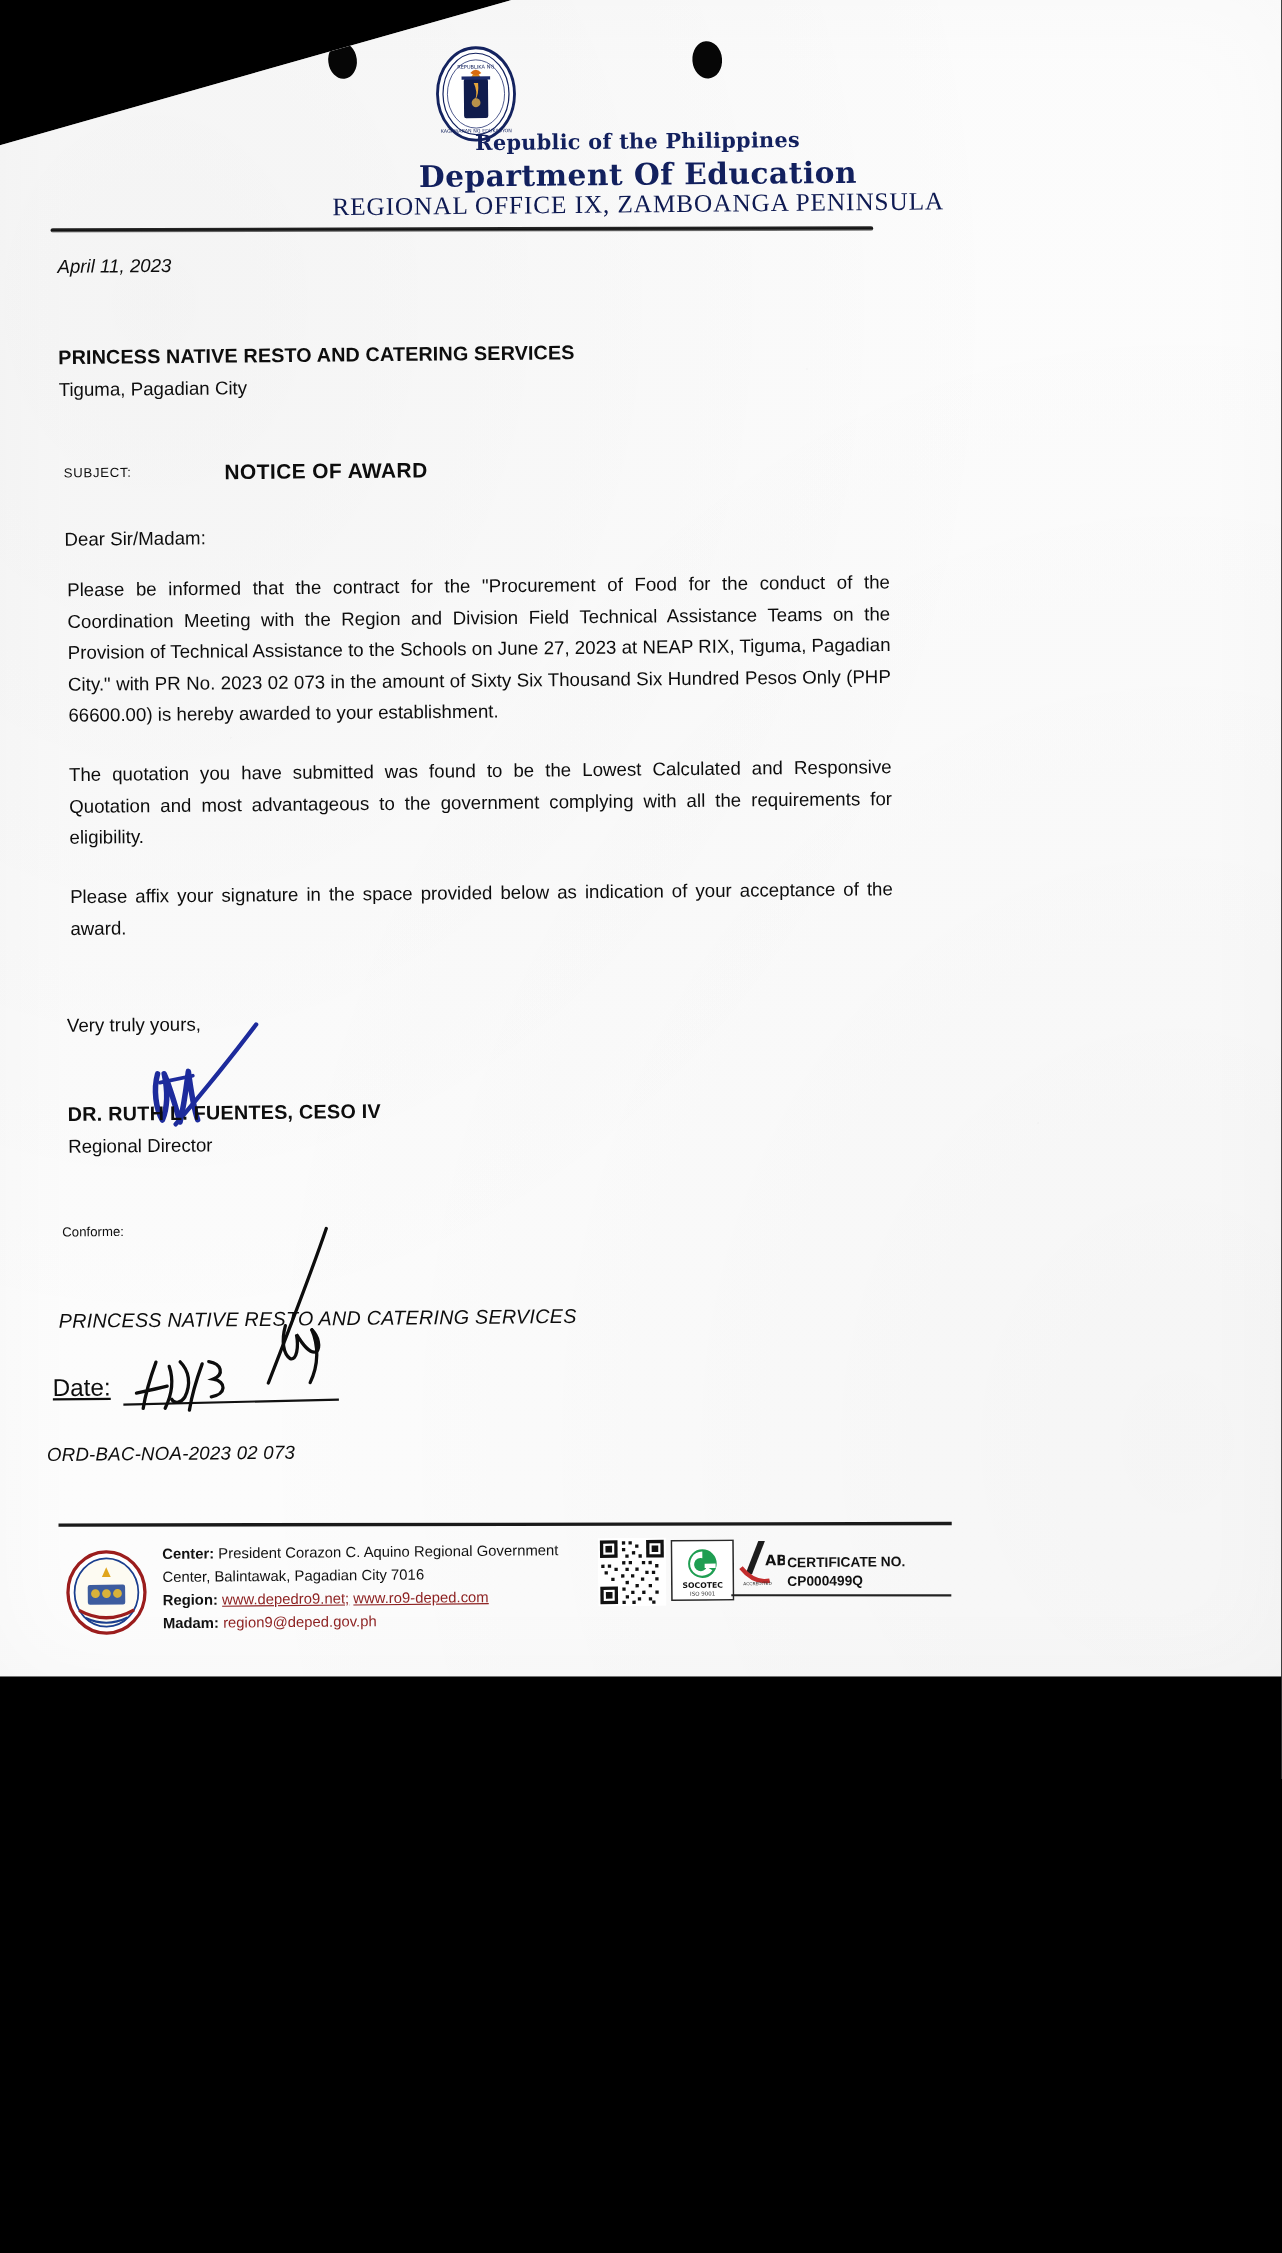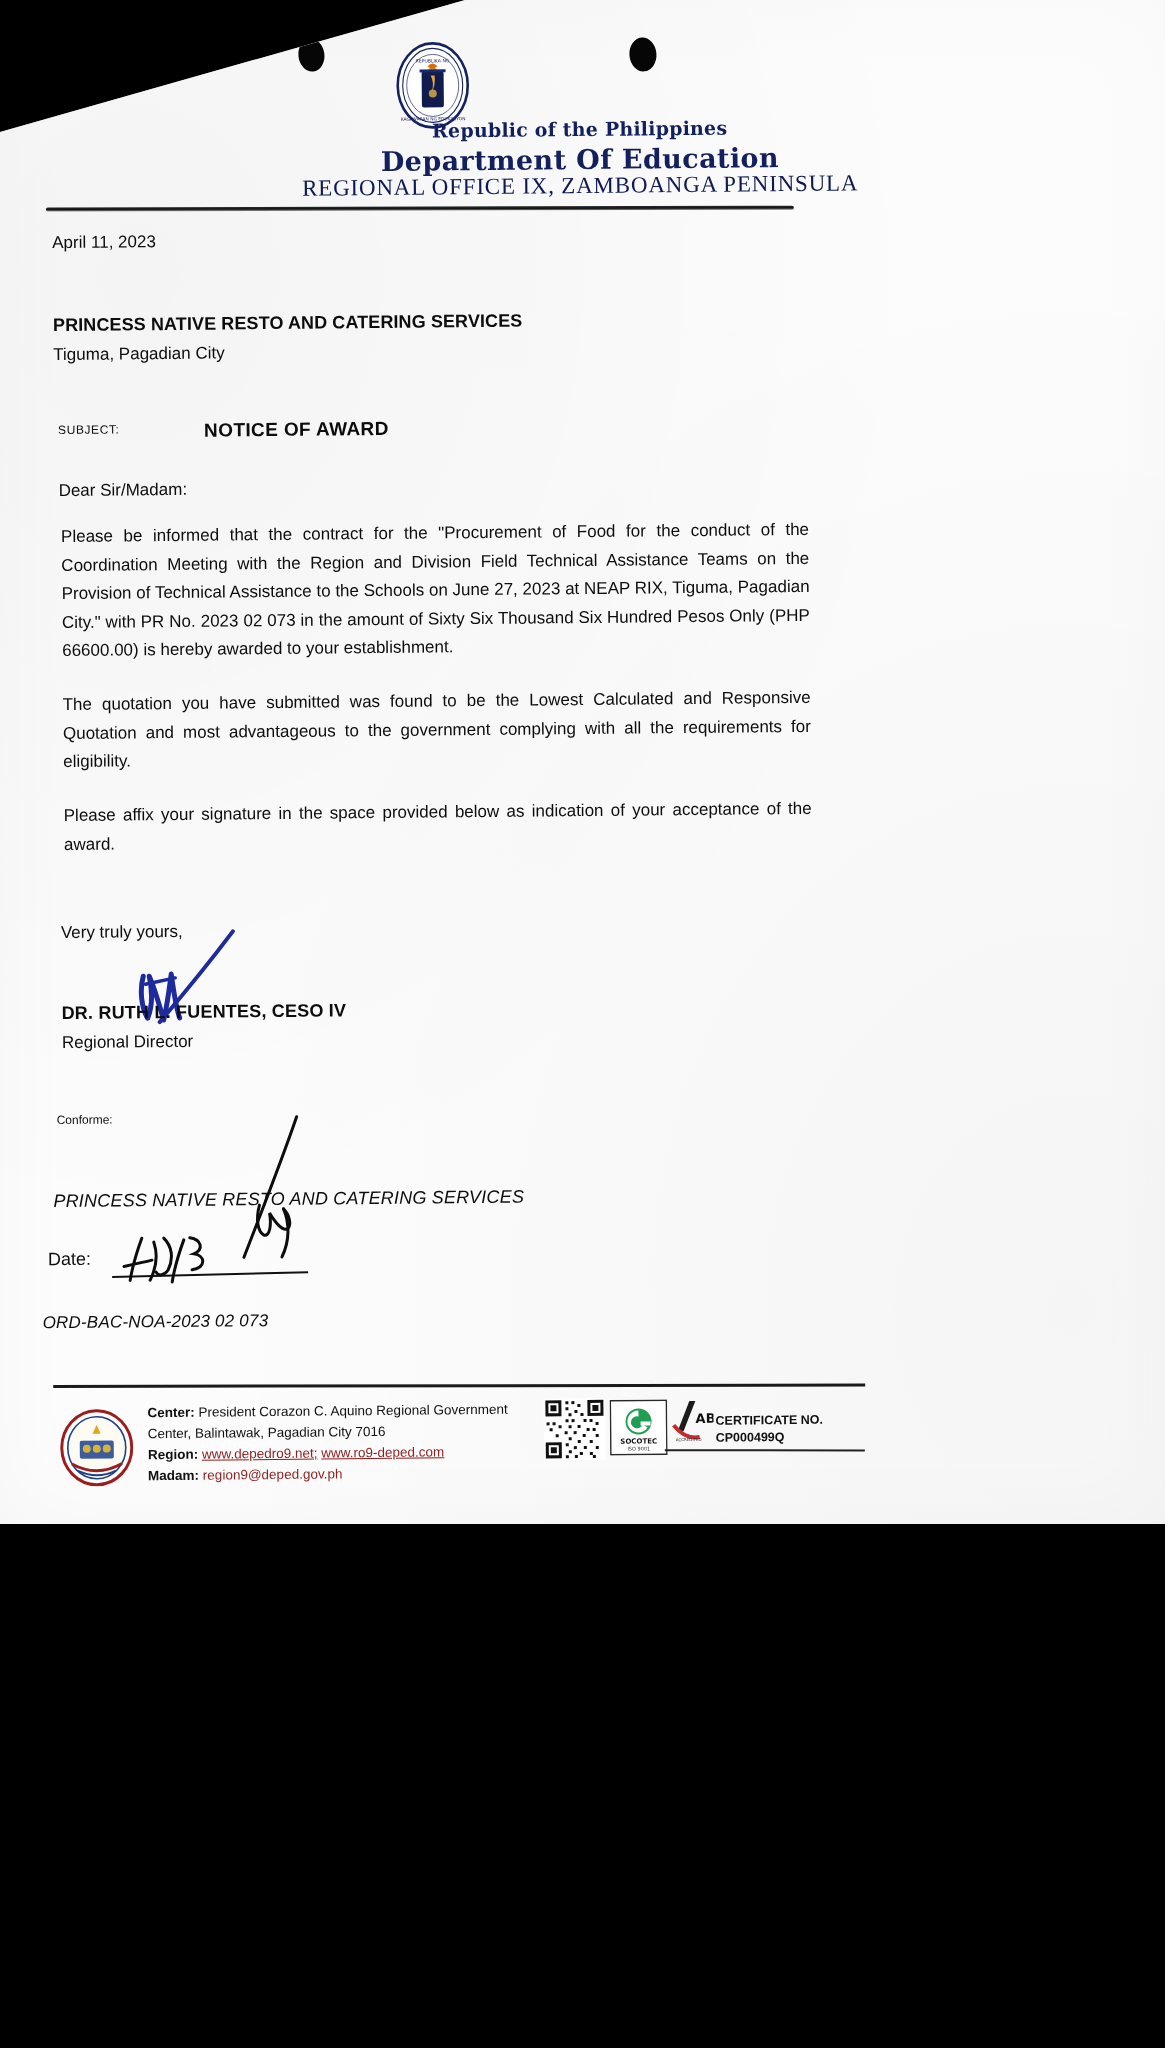--- a/index.html
+++ b/index.html
@@ -102,21 +102,21 @@
     border-radius: 2px;
   }
 
   
   .txt {
     position: absolute;
     color: #0d0d0d;
     font-family: "Liberation Sans", sans-serif;
     white-space: pre;
   }
-  .date      { left: 54px;  top: 228px; font-size: 17px; }
+  .date      { left: 54px;  top: 228px; font-size: 17px; font-style: italic; }
   .addressee { left: 54px;  top: 310px; font-size: 18px; font-weight: 700; letter-spacing: 0.1px; }
   .addr2     { left: 54px;  top: 340px; font-size: 17px; }
 
   .subj-label { left: 58px;  top: 418px; font-size: 12px; letter-spacing: 0.6px; }
   .subj-value { left: 204px; top: 416px; font-size: 19px; font-weight: 700; letter-spacing: 0.4px; }
   .salutation { left: 58px;  top: 476px; font-size: 17px; }
 
   .para {
     position: absolute;
     color: #0d0d0d;
@@ -129,21 +129,21 @@
   .p1 { left: 60px; top: 518px; width: 748px; }
   .p2 { left: 60px; top: 686px; width: 748px; }
   .p3 { left: 60px; top: 797px; width: 748px; }
 
   .closing   { left: 56px;  top: 918px;  font-size: 17px; }
   .signer    { left: 56px;  top: 998px;  font-size: 18px; font-weight: 700; letter-spacing: 0.2px; }
   .signer-ti { left: 56px;  top: 1028px; font-size: 17px; }
 
   .conforme  { left: 50px;  top: 1108px; font-size: 12px; }
   .vendor    { left: 46px;  top: 1186px; font-size: 18px; font-style: italic; letter-spacing: 0.2px; }
-  .datelabel { left: 40px;  top: 1244px; font-size: 18px; }
+  .datelabel { left: 40px;  top: 1244px; font-size: 22px; text-decoration: underline; }
   .dateline {
     position: absolute;
     left: 104px; top: 1270px;
     width: 196px; height: 2px;
     background: #111;
     transform: rotate(-0.8deg);
   }
   .refcode   { left: 34px;  top: 1308px; font-size: 17px; font-style: italic; letter-spacing: 0.2px; }
 
   

